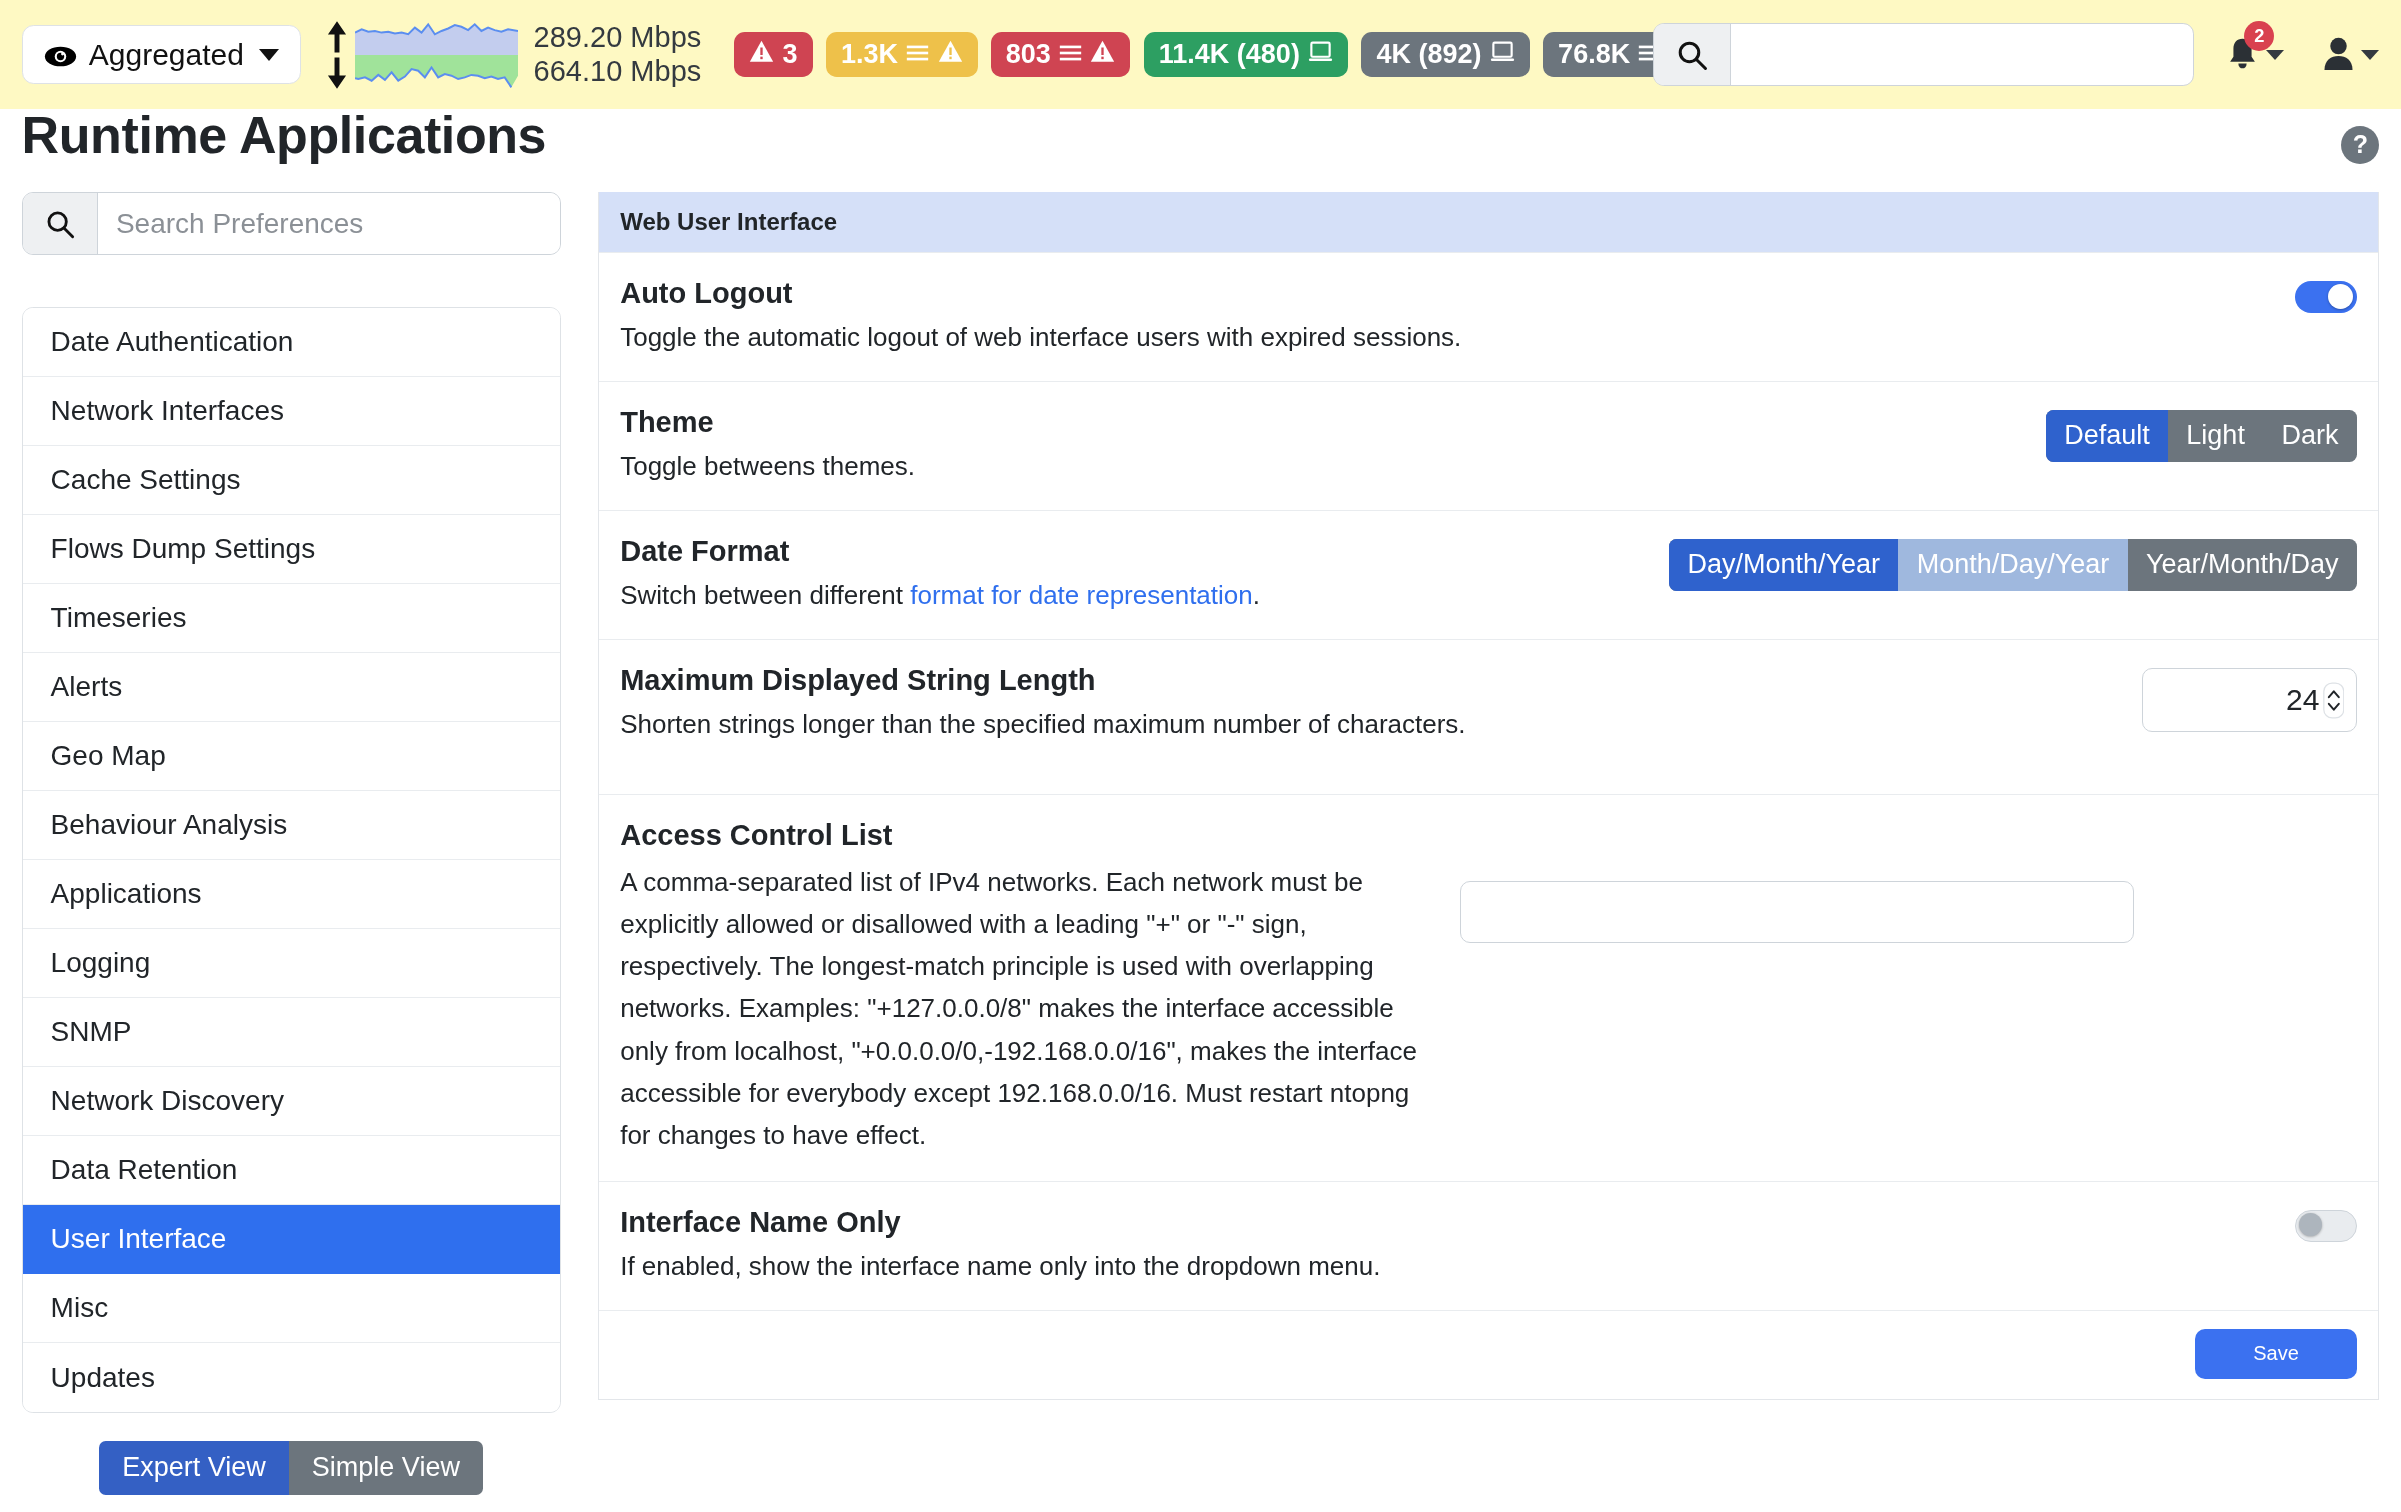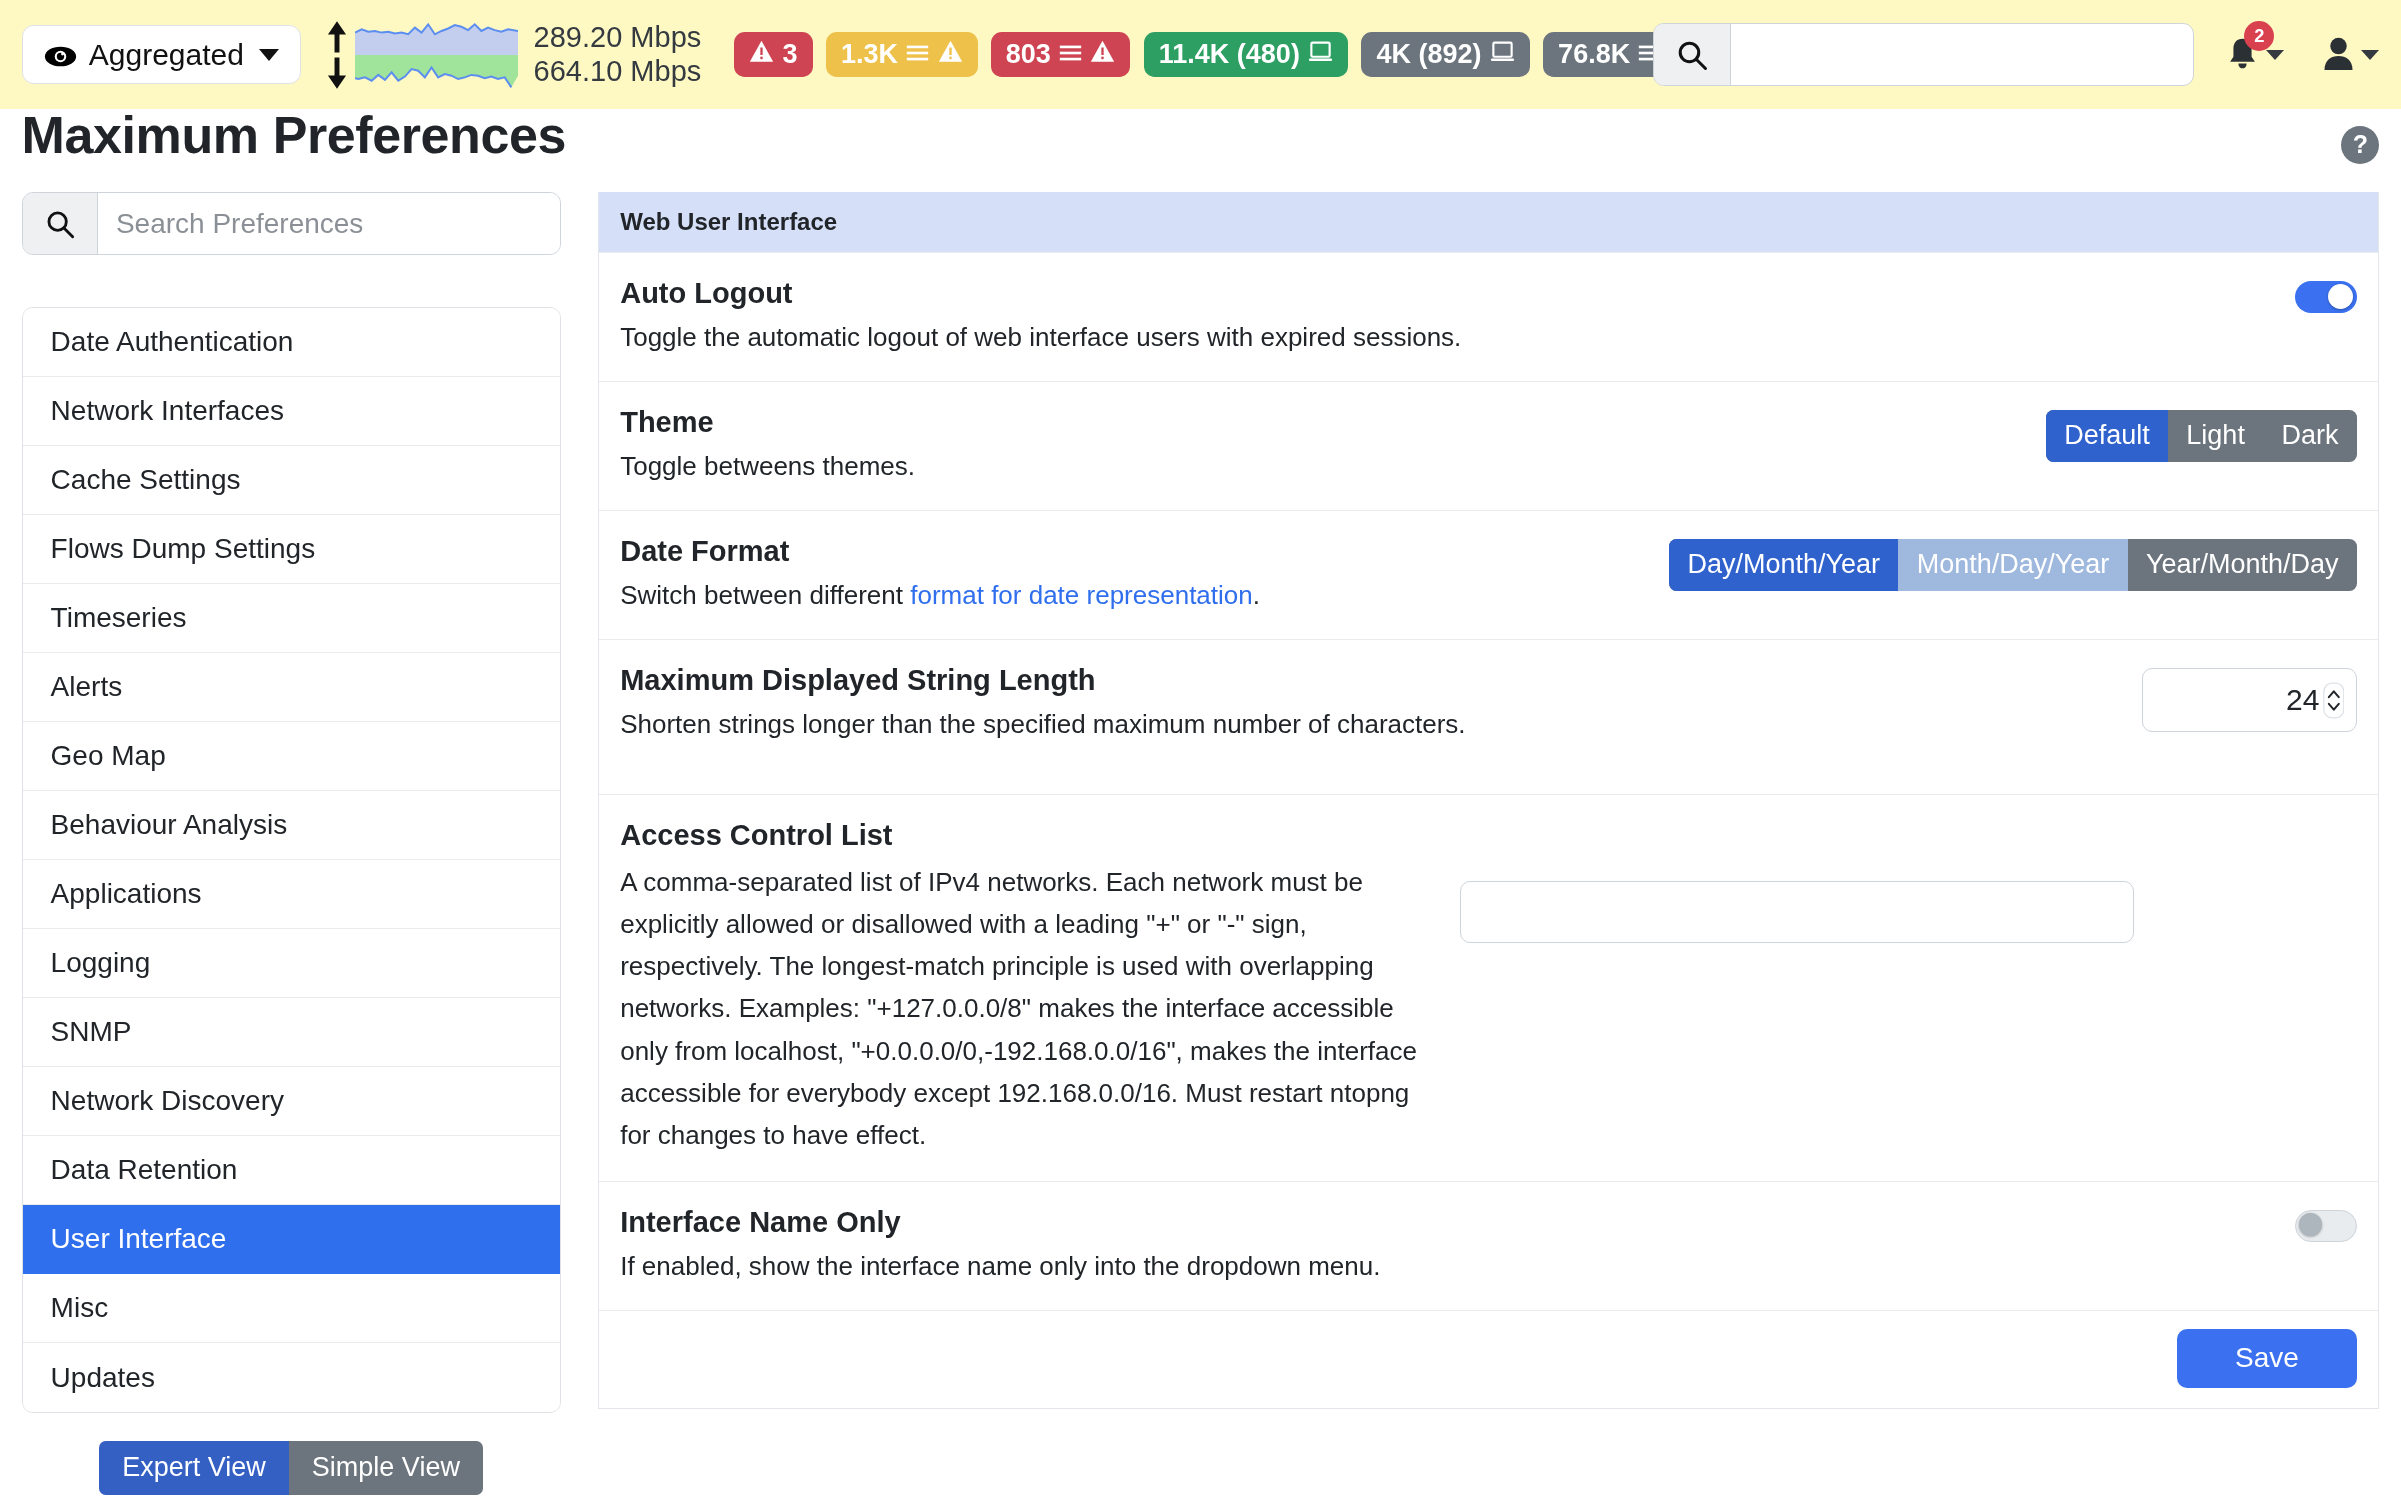--- a/index.html
+++ b/index.html
@@ -338,21 +338,21 @@
   .save-row {
     display: flex; justify-content: flex-end;
     padding: 18.3px 21.6px 20px 21.6px;
     border-top: 1.7px solid #e9ecef;
   }
   .save-btn {
     background: #3b71f0;
     color: #fff;
     border: 0;
     border-radius: 10px;
-    font-size: 28px;
+    font-size: 20px;
     padding: 13.3px 58px;
     cursor: pointer;
     font-family: "Liberation Sans", sans-serif;
   }
 </style>
 </head>
 <body>
 
 <div class="navbar">
   <div class="nav-left">
@@ -501,21 +501,21 @@
             <circle cx="20" cy="12" r="10" fill="#2b3035"></circle>
             <path d="M3 41 C3 29 11 24 20 24 C29 24 37 29 37 41 Z" fill="#2b3035"></path>
           </svg>
       </span>
       <span class="mini-caret"></span>
     </div>
   </div>
 </div>
 
 <div class="page-head">
-  <h1 class="page-title">Maximum Preferences</h1>
+  <h1 class="page-title">Runtime Applications</h1>
   <div class="help-btn">?</div>
 </div>
 
 <div class="content">
 
   <div class="sidebar">
     <div class="pref-search">
       <div class="pref-search-ico">
         <svg width="30" height="30" viewBox="0 0 38 38">
             <circle cx="16" cy="16" r="11" fill="none" stroke="#111" stroke-width="3.6"></circle>

